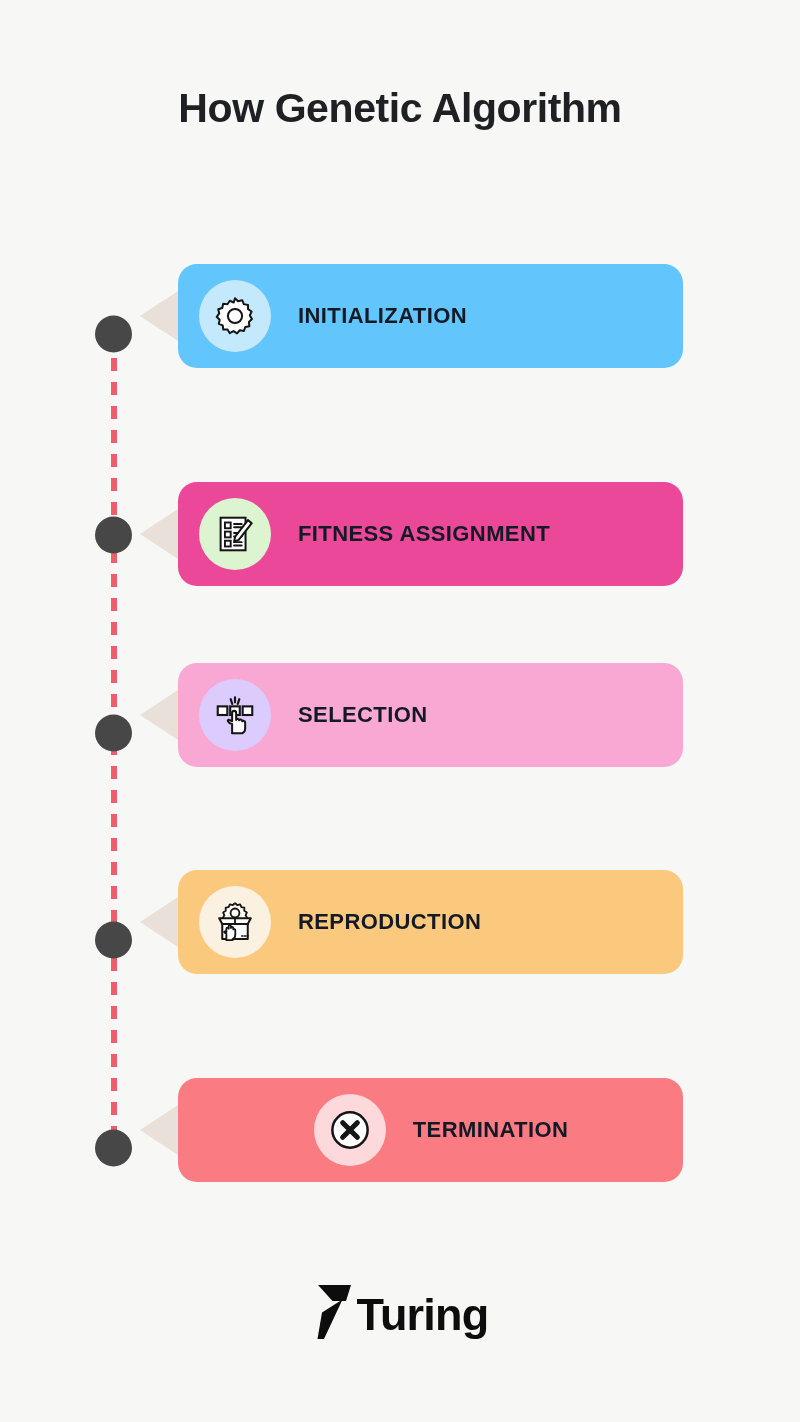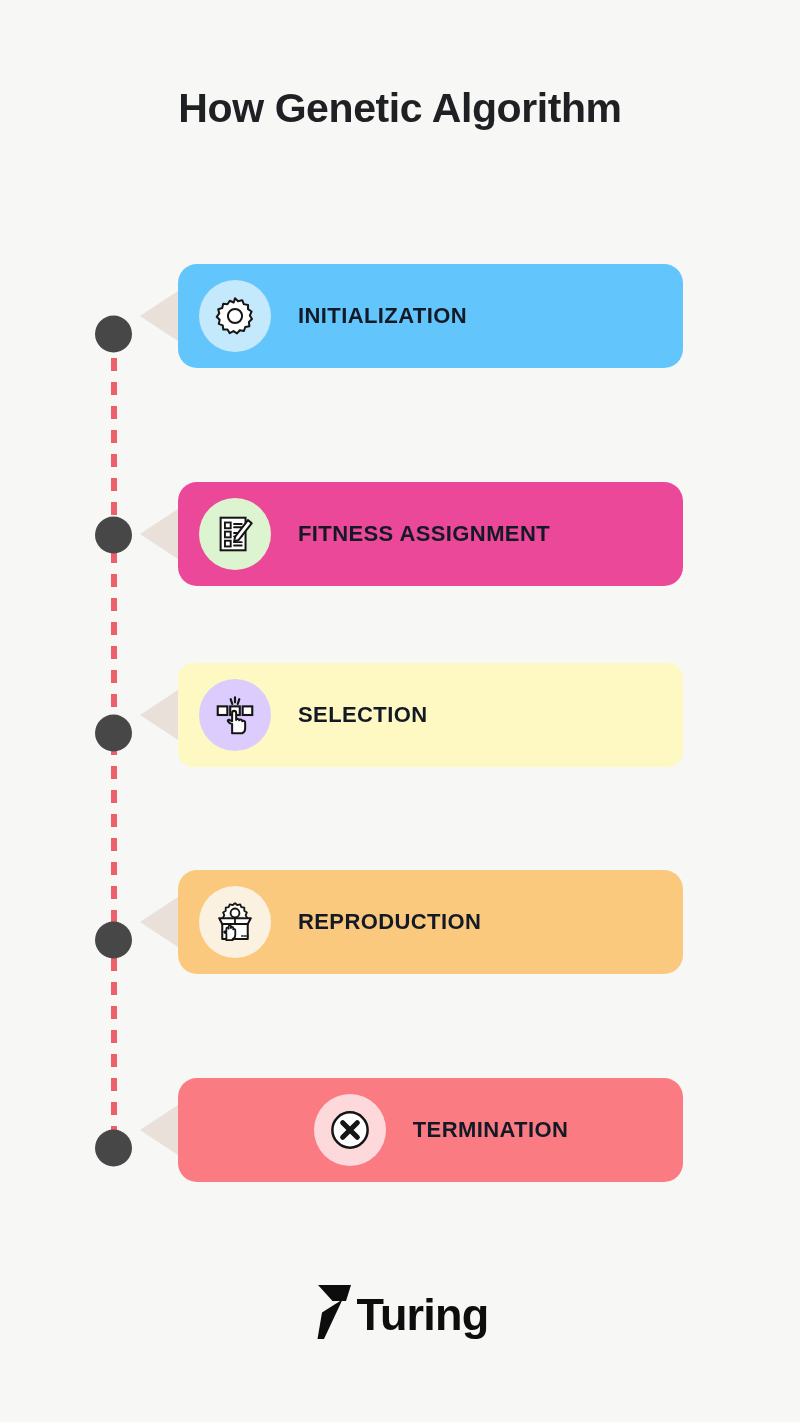--- a/index.html
+++ b/index.html
@@ -170,21 +170,21 @@
         <rect x="13.5" y="12" width="6" height="6" fill="#FFFFFF" stroke="#151515" stroke-width="2"></rect>
         <rect x="13.5" y="21.5" width="6" height="6" fill="#FFFFFF" stroke="#151515" stroke-width="2"></rect>
         <rect x="13.5" y="31" width="6" height="6" fill="#FFFFFF" stroke="#151515" stroke-width="2"></rect>
         <path d="M23 13.5h8M23 17h8M23 23h8M23 26.5h8M23 32.5h8M23 36h8" stroke="#151515" stroke-width="2" stroke-linecap="round"></path>
         <path d="M37.5 9.5l4 3.2-13.6 17.4-4.8 1.6 1.1-5z" fill="#FFFFFF" stroke="#151515" stroke-width="2.1" stroke-linejoin="round"></path>
       </svg>
     </span>
     <span class="step-label">FITNESS ASSIGNMENT</span>
   </div>
 
-  <div class="step" style="top:663px;background:#fef9c3;border-radius:15px;">
+  <div class="step" style="top:663px;background:#f9a8d4;">
     <span class="pointer"></span>
     <span class="icon-badge" style="background:#DCCCFE;">
       <svg width="46" height="46" viewBox="0 0 48 48" fill="none">
         <path d="M19.5 7.5l1.6 5M24 5.5v5.3M28.5 7.5l-1.6 5" stroke="#151515" stroke-width="2.3" stroke-linecap="round"></path>
         <rect x="6" y="15" width="10" height="9" fill="#FFFFFF" stroke="#151515" stroke-width="2.2"></rect>
         <rect x="19" y="15" width="10" height="9" fill="#FFFFFF" stroke="#151515" stroke-width="2.2"></rect>
         <rect x="32" y="15" width="10" height="9" fill="#FFFFFF" stroke="#151515" stroke-width="2.2"></rect>
         <path d="M21 43V33.5c-1.8-.3-3.6-1.5-4.4-3-.5-.9.4-1.9 1.3-1.5 1 .5 2 1.1 3.1 1.4V21.8c0-1.2 1-2.1 2.1-2.1 1.2 0 2.1.9 2.1 2.1v7.3c.3-.7 1.1-1.2 1.9-1 .7.2 1.2.7 1.3 1.4.4-.6 1.1-.9 1.8-.7.8.2 1.3.9 1.3 1.7.4-.4 1-.6 1.6-.5.9.2 1.5 1 1.5 1.9V38c0 2.2-1.2 4.2-3.1 5h-10.6z" fill="#FFFFFF" stroke="#151515" stroke-width="2.1" stroke-linejoin="round"></path>
       </svg>
     </span>

